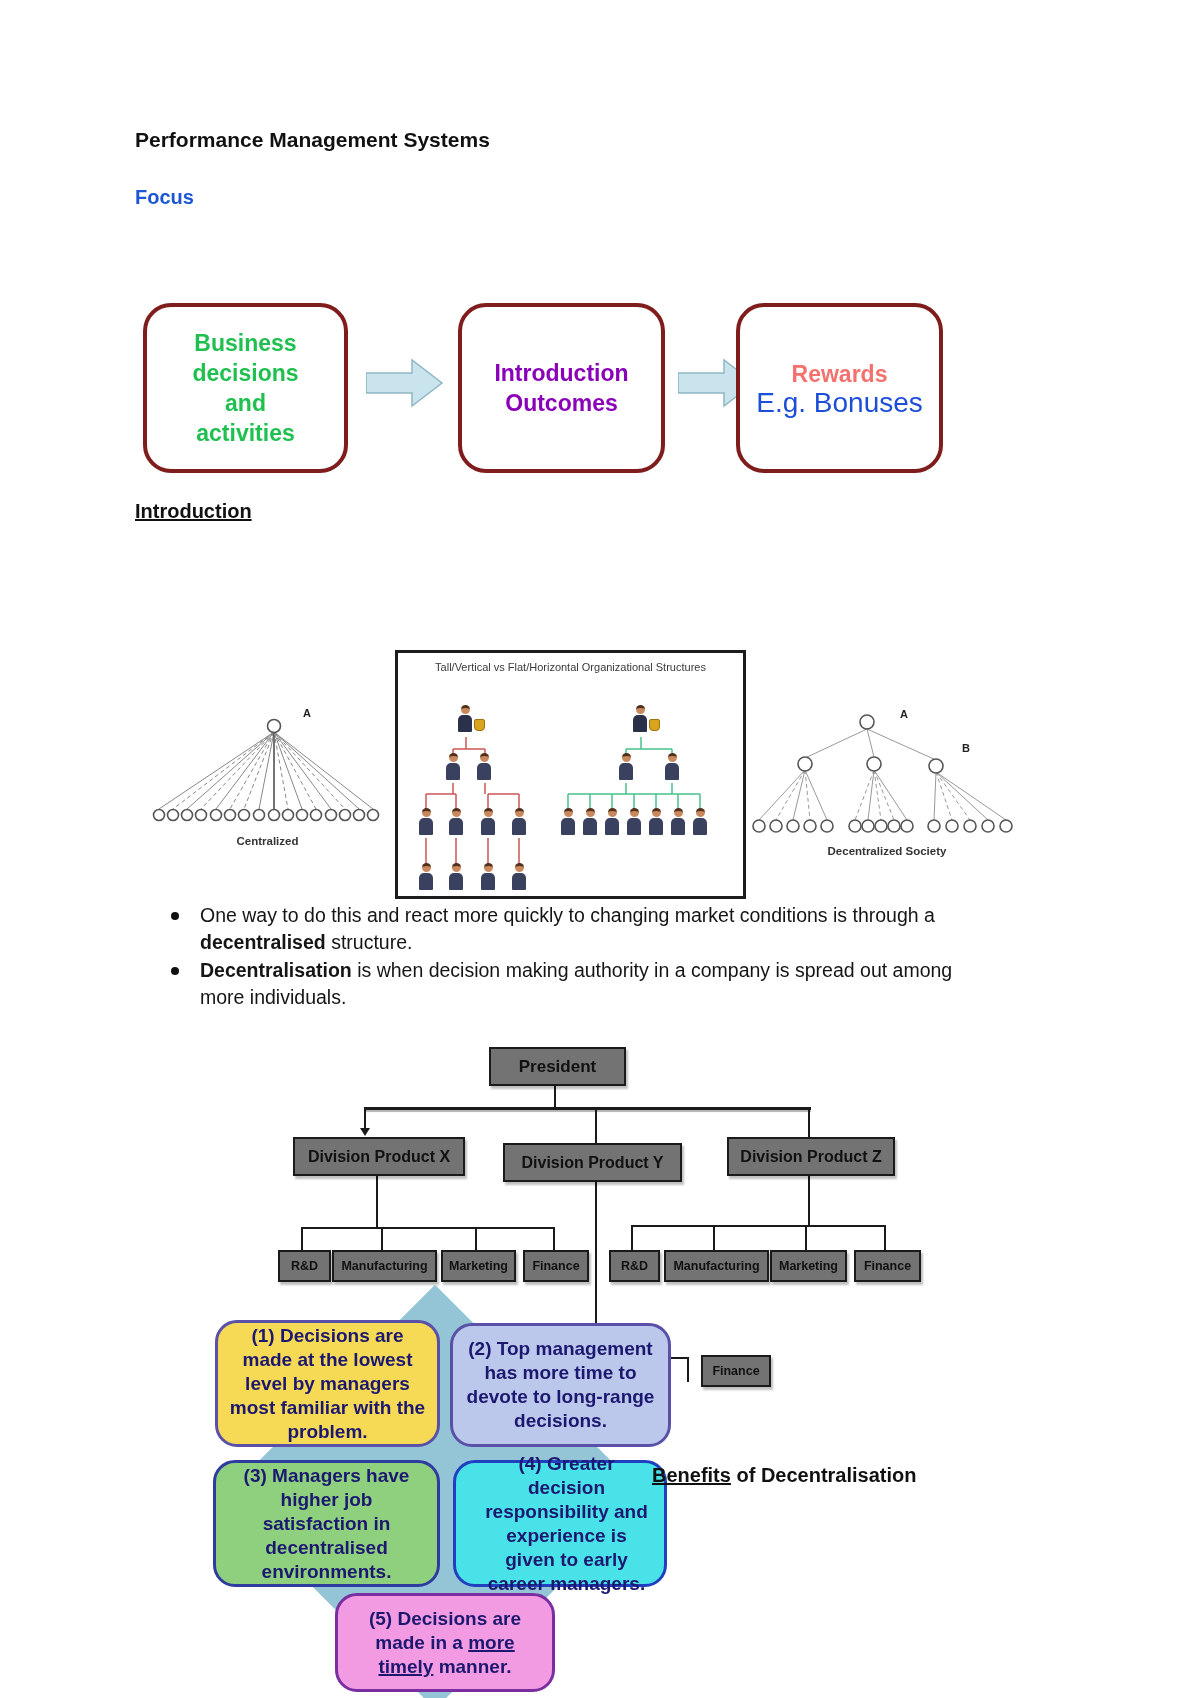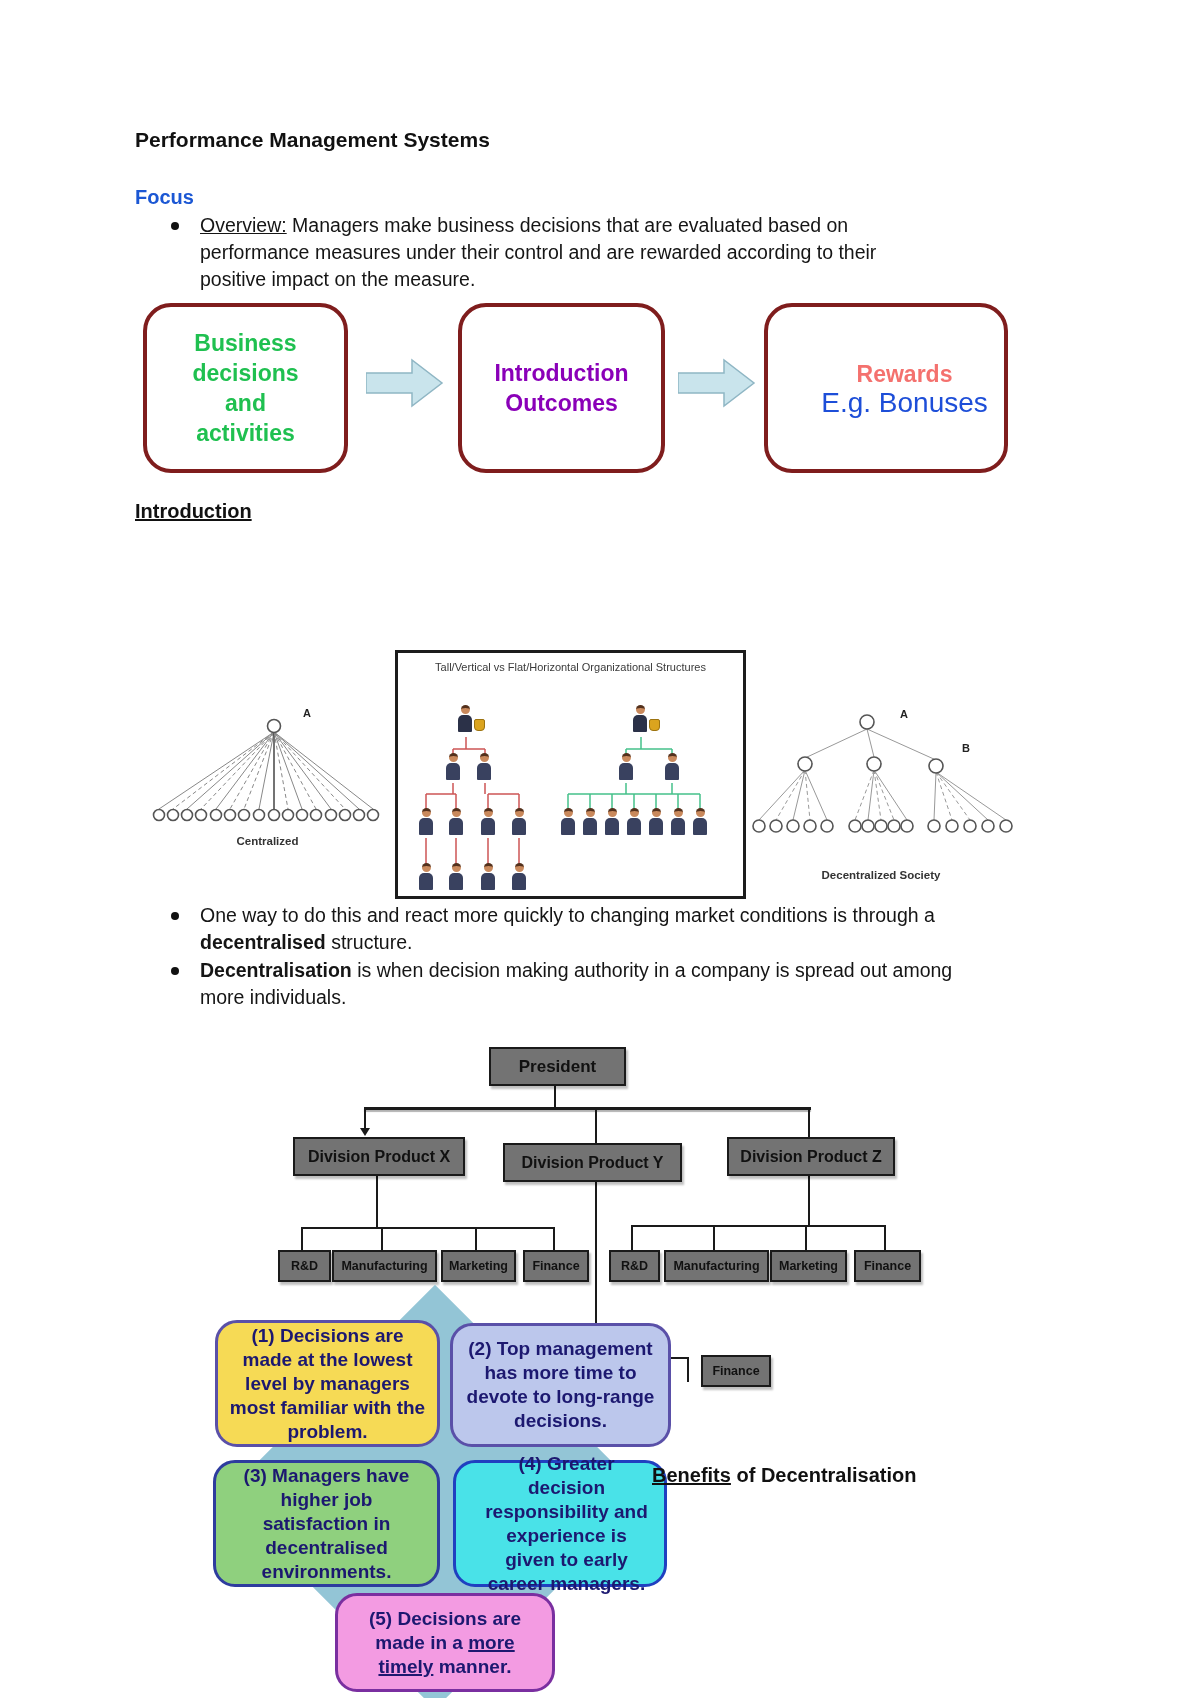--- a/index.html
+++ b/index.html
@@ -20,21 +20,21 @@
   .bu{font-weight:bold;text-decoration:underline;}
 
   
   .flow-box{border:4px solid #7f1d1d;border-radius:28px;background:#fff;display:flex;flex-direction:column;
             align-items:center;justify-content:center;text-align:center;}
   .flow-box .t{white-space:pre-line;font-weight:bold;font-size:23px;line-height:30px;}
   #flow1{left:143px;top:303px;width:197px;height:162px;}
   #flow1 .t{color:#1fc050;}
   #flow2{left:458px;top:303px;width:199px;height:162px;}
   #flow2 .t{color:#8a00b8;}
-  #flow3{left:764px;top:303px;width:199px;height:162px;padding-left:37px;}
+  #flow3{left:736px;top:303px;width:199px;height:162px;}
   #flow3 .t1{color:#f4716e;font-weight:bold;font-size:23px;line-height:30px;}
   #flow3 .t2{color:#1d4ed8;font-size:28px;line-height:28px;}
 
   
   .fig-caption{font-weight:bold;font-size:11.5px;color:#333;text-align:center;}
   .fig-label{font-weight:bold;font-size:11px;color:#222;}
   #midimg{left:395px;top:650px;width:345px;height:243px;border:3px solid #1c1c1c;background:#fff;}
   #midimg .mtitle{position:absolute;left:0;top:8px;width:100%;text-align:center;font-size:11px;color:#3a3a3a;}
   .person{position:absolute;width:16px;height:30px;}
   .person::before{content:"";display:block;width:9px;height:9px;margin:0 auto;border-radius:50%;
@@ -68,26 +68,20 @@
   #finance-remnant{left:701px;top:1355px;width:66px;height:28px;font-size:12.5px;z-index:3;}
 </style>
 </head>
 <body>
 
 <div class="page">
 
   <div class="abs doc-title">Performance Management Systems</div>
   <div class="abs h-focus">Focus</div>
 
-  <div class="abs bullet" style="left:163px;top:212px;width:775px;">
-    <span class="dot">
-        <i></i>
-      </span>
-    <span class="txt"><span class="u">Overview:</span><span> Managers make business decisions that are evaluated based on performance measures under their control and are rewarded according to their positive impact on the measure.</span></span>
-  </div>
 
   <div class="abs flow-box" id="flow1">
     <div class="t">Business
 decisions
 and
 activities</div>
   </div>
   <svg class="abs" style="left:366px;top:358px;" width="78" height="50">
     <polygon points="0,15 46,15 46,2 76,25 46,48 46,35 0,35" fill="#c9e4ec" stroke="#8fb6c4" stroke-width="1.5"></polygon>
   </svg>
@@ -253,21 +247,21 @@
           <circle cx="162" cy="126" r="6"></circle>
         <circle cx="189" cy="126" r="6"></circle>
           <circle cx="207" cy="126" r="6"></circle>
           <circle cx="225" cy="126" r="6"></circle>
         <circle cx="243" cy="126" r="6"></circle>
           <circle cx="261" cy="126" r="6"></circle>
       </g>
     </svg>
     <span class="fig-label" style="position:absolute;left:155px;top:8px;">A</span>
     <span class="fig-label" style="position:absolute;left:217px;top:42px;">B</span>
-    <div class="fig-caption" style="position:absolute;left:1px;top:145px;width:100%;margin-top:24px;">Decentralized Society</div>
+    <div class="fig-caption" style="position:absolute;left:7px;top:145px;width:100%;">Decentralized Society</div>
   </div>
 
   <div class="abs bullet" style="left:163px;top:902px;width:830px;">
     <span class="dot">
         <i></i>
       </span>
     <span class="txt"><span>One way to do this and react more quickly to changing market conditions is through a </span><span class="b">decentralised</span><span> structure.</span></span>
   </div>
   <div class="abs bullet" style="left:163px;top:957px;width:800px;">
     <span class="dot">

